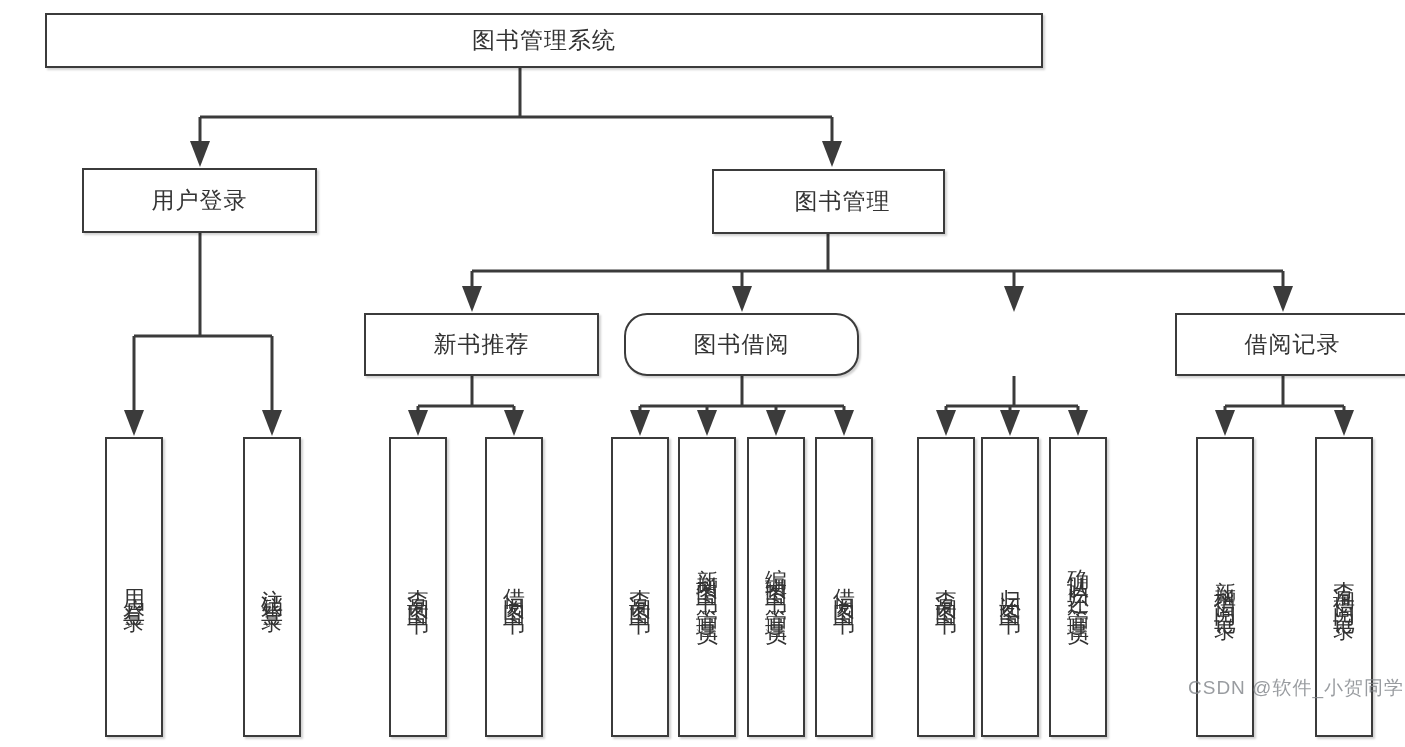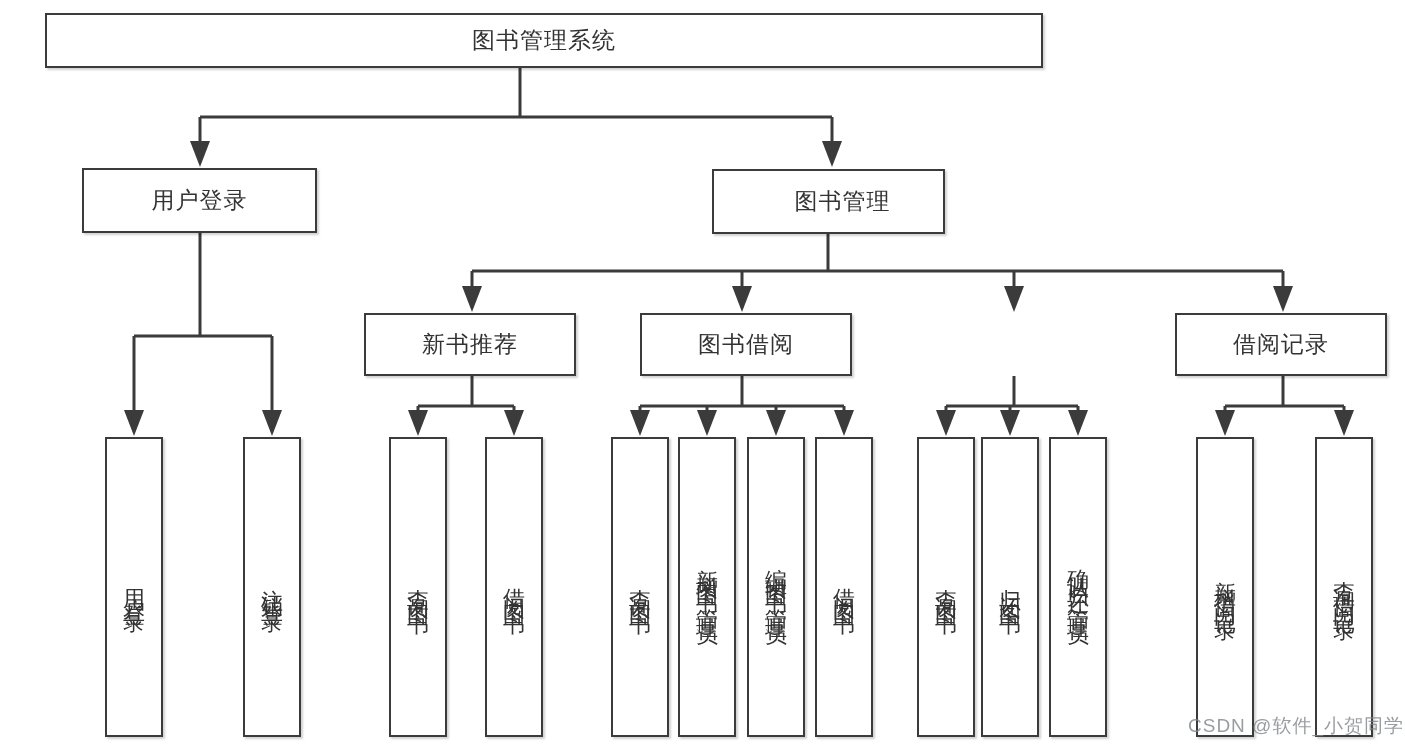--- a/index.html
+++ b/index.html
@@ -32,43 +32,43 @@
     letter-spacing: 8px;
     line-height: 1;
     color: #333333;
   }
   
   #n-root   { left: 21px;  top: 13px;  width: 998px; height: 55px; margin-left: 24px; }
   
   #n-login  { left: 82px;  top: 168px; width: 235px; height: 65px; }
   #n-mgmt   { left: 712px; top: 169px; width: 233px; height: 65px; padding-left: 28px; }
   
-  .l3 { top: 313px; height: 63px; width: 212px; }
+  .l3 { top: 313px; height: 63px; width: 235px; }
   #n-recommend { left: 364px; }
-  #n-borrow    { left: 640px; }
+  #n-borrow    { left: 624px; border-radius: 23px; }
   #n-current   { left: 906px; }
   #n-records   { left: 1175px; }
   
   #lf-user-login    { left: 105px; }
   #lf-logout        { left: 243px; }
   #lf-query1        { left: 389px; }
   #lf-borrow1       { left: 485px; }
   #lf-query2        { left: 611px; }
   #lf-add-book      { left: 678px; }
   #lf-edit-book     { left: 747px; }
   #lf-borrow2       { left: 815px; }
   #lf-query3        { left: 917px; }
   #lf-return        { left: 981px; }
   #lf-confirm       { left: 1049px; }
   #lf-add-record    { left: 1196px; }
   #lf-query-record  { left: 1315px; }
   #watermark {
     position: absolute;
     left: 1188px;
-    top: 713px;
+    top: 675px;
     font-size: 19px;
     letter-spacing: 1px;
     color: rgba(128, 131, 136, 0.8);
     white-space: nowrap;
     z-index: 5;
   }
 </style>
 </head>
 <body>
 

